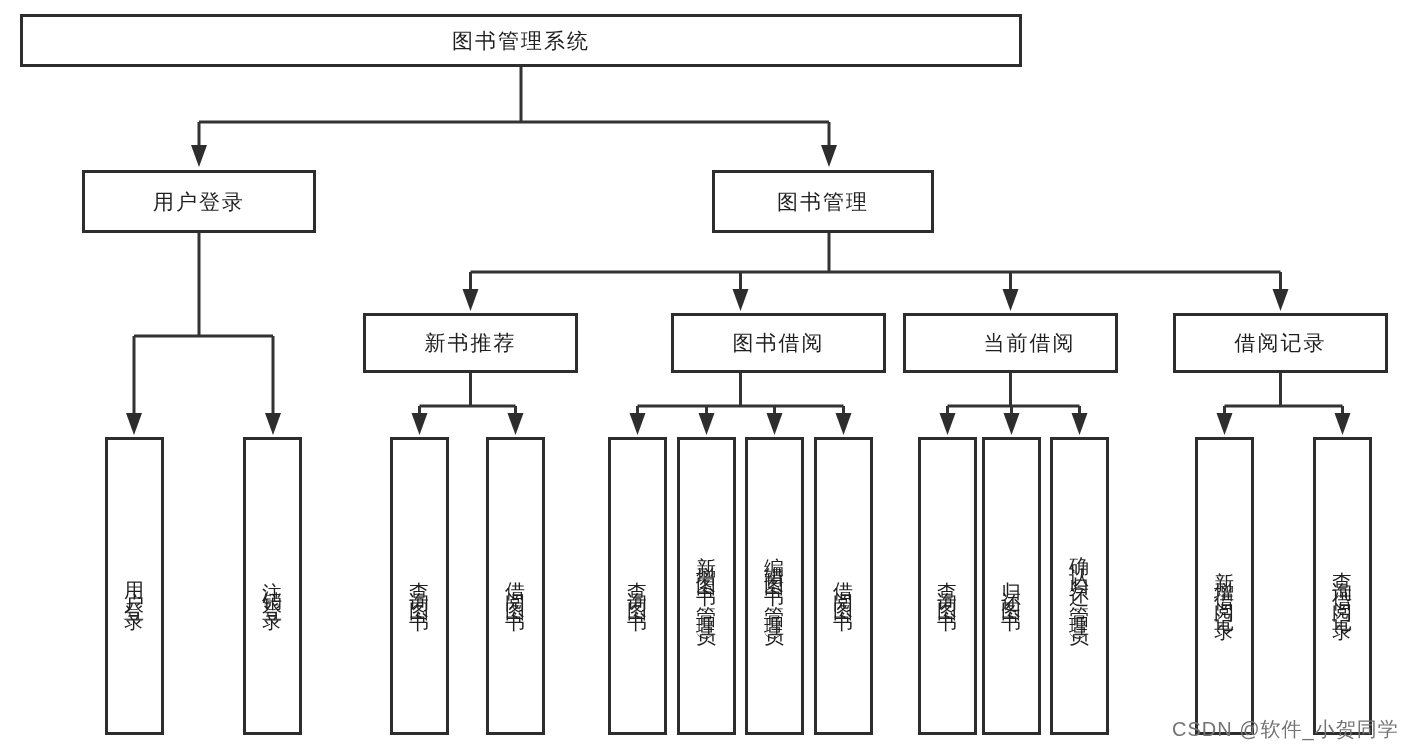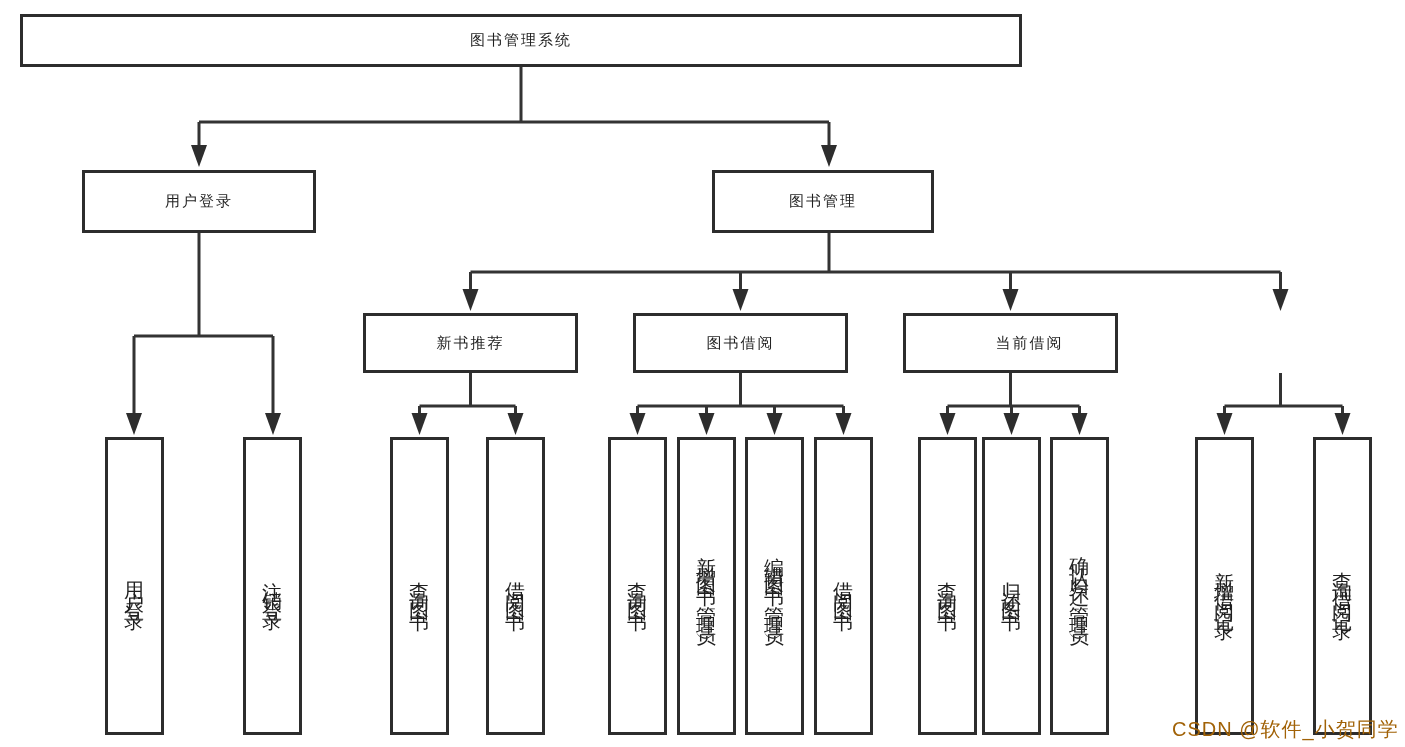--- a/index.html
+++ b/index.html
@@ -12,51 +12,51 @@
   }
   svg.wires{position:absolute;left:0;top:0;z-index:1;}
   .node{
     position:absolute;z-index:2;
     box-sizing:border-box;
     border:3px solid #2d2d2d;
     background:#ffffff;
     display:flex;align-items:center;justify-content:center;
     color:#1f1f1f;
   }
-  .h{font-size:15px;letter-spacing:2px;white-space:nowrap;}
+  .h{font-size:21px;letter-spacing:2px;white-space:nowrap;}
   .v{
     writing-mode:vertical-rl;
     text-orientation:mixed;
     font-size:20px;
     letter-spacing:10px;
     line-height:1;
   }
   
   #n-root{left:20px;top:14px;width:1002px;height:53px;}
   
   #n-user-login{left:82px;top:170px;width:234px;height:63px;}
   #n-book-mgmt{left:712px;top:170px;width:222px;height:63px;}
   
   #n-new-book{left:363px;top:313px;width:215px;height:60px;}
-  #n-borrow{left:633px;top:313px;width:215px;height:60px;}
+  #n-borrow{left:671px;top:313px;width:215px;height:60px;}
   #n-current{left:903px;top:313px;width:215px;height:60px;padding-left:38px;}
   #n-records{left:1173px;top:313px;width:215px;height:60px;}
   
   .leaf{top:437px;width:59px;height:298px;}
   #l0{left:105px;}  #l1{left:243px;}
   #l2{left:390px;}  #l3{left:486px;}
   #l4{left:608px;}  #l5{left:677px;}
   #l6{left:745px;}  #l7{left:814px;}
   #l8{left:918px;}  #l9{left:982px;}  #l10{left:1050px;}
   #l11{left:1195px;} #l12{left:1313px;}
   .watermark{
     position:absolute;z-index:3;
     left:1172px;top:716px;
     font-size:20px;
-    color:#a16207;
+    color:#737373;
     letter-spacing:1px;
     white-space:nowrap;
   }
 </style>
 </head>
 <body>
 
 <div class="stage">
 
   <svg class="wires" width="1405" height="747" viewBox="0 0 1405 747" fill="none" stroke="#333333" stroke-width="3">
@@ -110,20 +110,21 @@
   </svg>
 
   <div class="node h" id="n-root">图书管理系统</div>
 
   <div class="node h" id="n-user-login">用户登录</div>
   <div class="node h" id="n-book-mgmt">图书管理</div>
 
   <div class="node h" id="n-new-book">新书推荐</div>
   <div class="node h" id="n-borrow">图书借阅</div>
   <div class="node h" id="n-current">当前借阅</div>
+  <div class="node h" id="n-records">借阅记录</div>
 
   <div class="node v leaf" id="l0">用户登录</div>
   <div class="node v leaf" id="l1">注销登录</div>
   <div class="node v leaf" id="l2">查询图书</div>
   <div class="node v leaf" id="l3">借阅图书</div>
   <div class="node v leaf" id="l4">查询图书</div>
   <div class="node v leaf" id="l5">新增图书（管理员）</div>
   <div class="node v leaf" id="l6">编辑图书（管理员）</div>
   <div class="node v leaf" id="l7">借阅图书</div>
   <div class="node v leaf" id="l8">查询图书</div>

